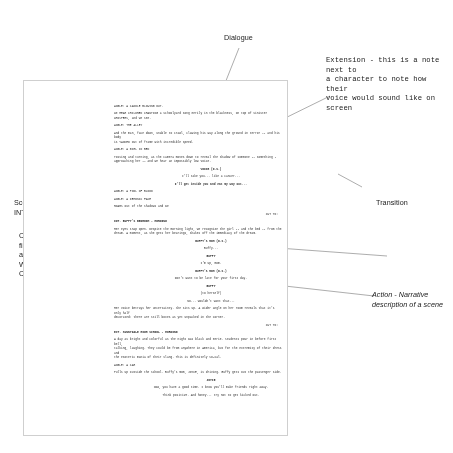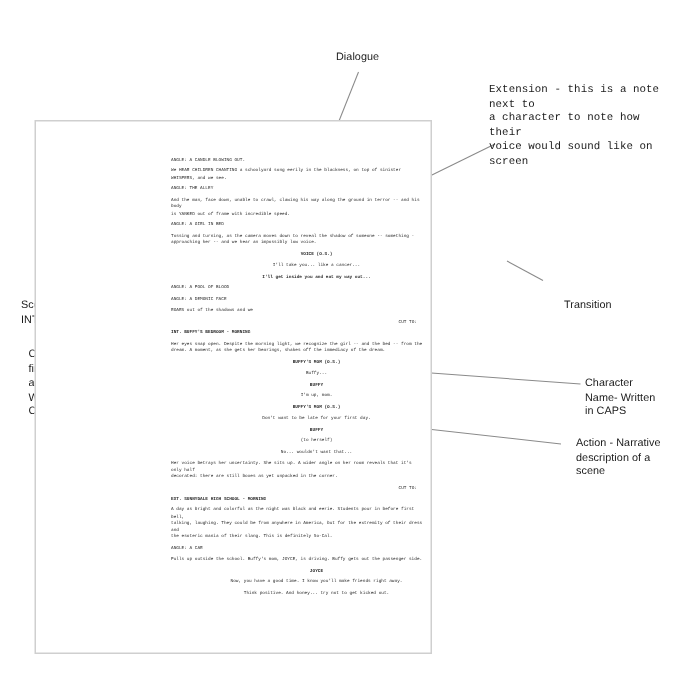--- a/index.html
+++ b/index.html
@@ -105,25 +105,22 @@
 INT - Interior</div>
 
   <div class="anno" style="left:19px; top:231px;">Character
 first
 appearance
 Written in
 CAPS</div>
 
   <div class="anno" style="left:376px; top:172px;margin-top:26px;">Transition</div>
 
-  <div class="anno" style="left:390px; top:250px;">Character
-Name- Written
-in CAPS</div>
 
-  <div class="anno" style="left:384px; top:290px;">Action - Narrative
+  <div class="anno" style="left:372px; top:290px;font-style:italic;">Action - Narrative
 description of a scene</div>
 
   <div id="page">
     <div id="script">
         <div class="ln">ANGLE: A CANDLE BLOWING OUT.</div>
         <div class="blank"></div>
         <div class="ln">We HEAR CHILDREN CHANTING a schoolyard song eerily in the blackness, on top of sinister</div>
         <div class="ln">WHISPERS, and we see.</div>
         <div class="blank"></div>
         <div class="ln">ANGLE: THE ALLEY</div>

